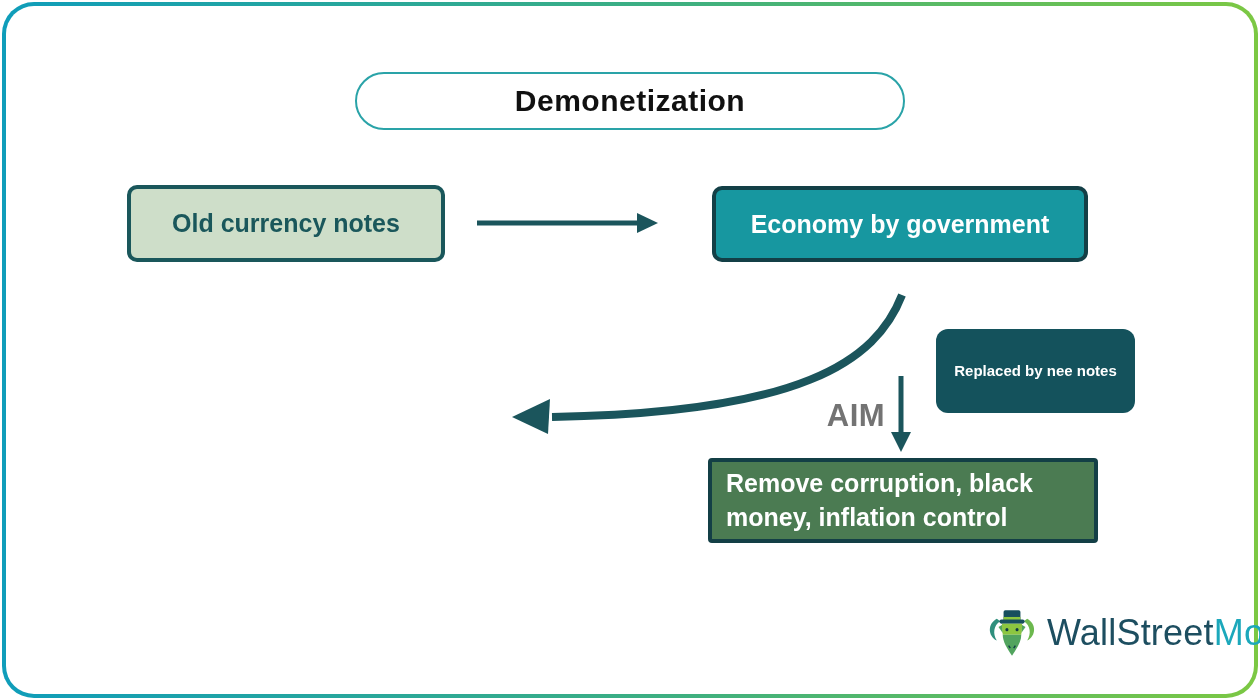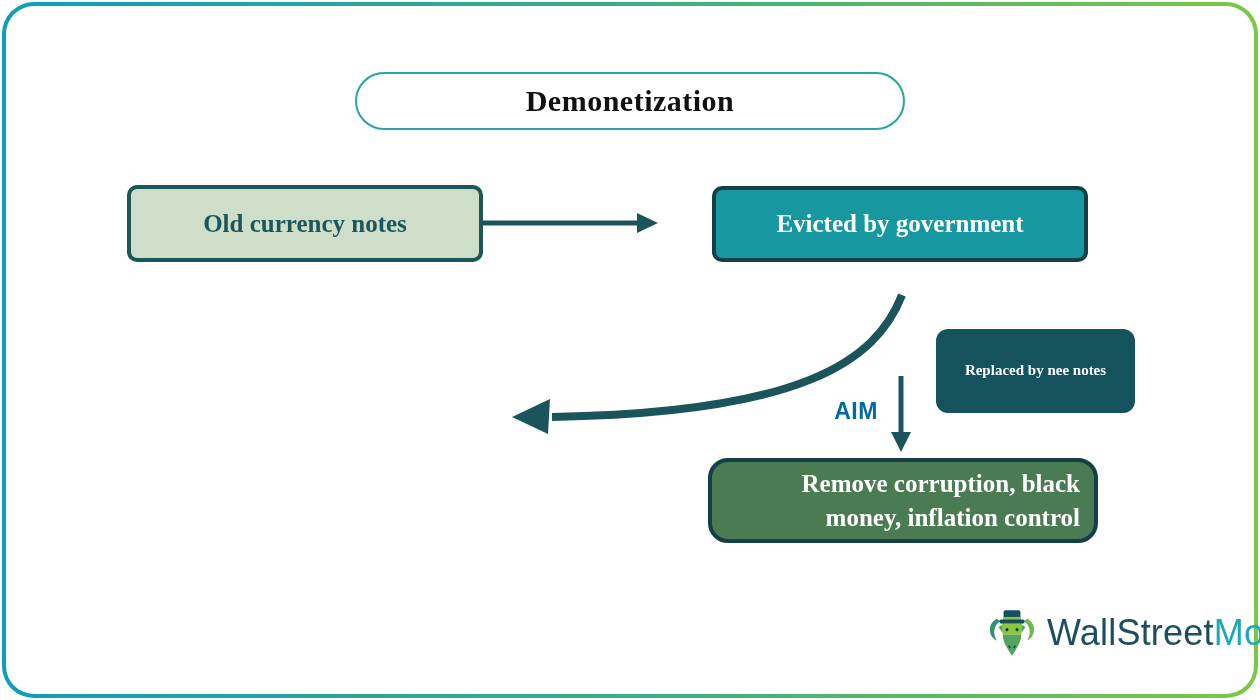--- a/index.html
+++ b/index.html
@@ -18,36 +18,35 @@
     background: linear-gradient(90deg, #0f9dba 0%, #3fb07f 55%, #7cc843 100%);
   }
   .frame-inner {
     position: absolute; left: 6px; top: 6px; right: 6px; bottom: 6px;
     border-radius: 28px;
     background: #ffffff;
   }
   .node {
     position: absolute;
     display: flex; align-items: center; justify-content: center;
-    text-align: right;
+    text-align: left;
     font-weight: bold;
     box-sizing: border-box;
-    font-family: Liberation Serif, serif;
   }
   .title-pill {
     left: 355px; top: 72px; width: 550px; height: 58px;
     border: 2.5px solid #2aa3a8;
     border-radius: 29px;
     background: #ffffff;
     color: #111111;
     font-size: 30px;
     letter-spacing: 0.5px;
   }
   .box-old {
-    left: 127px; top: 185px; width: 356px; height: 77px;
+    left: 127px; top: 185px; width: 318px; height: 77px;
     background: #cedec9;
     border: 4px solid #1a575b;
     border-radius: 10px;
     color: #1a575b;
     font-size: 25px;
   }
   .box-evicted {
     left: 712px; top: 186px; width: 376px; height: 76px;
     background: #1797a0;
     border: 4px solid #133f46;
@@ -60,31 +59,31 @@
     background: #14525c;
     border-radius: 12px;
     color: #ffffff;
     font-size: 15px;
     line-height: 1.45;
     padding: 0 18px;
   }
   .aim-label {
     position: absolute;
     left: 826px; top: 398px; width: 60px;
-    color: #0369a1;
+    color: #737373;
     font-weight: bold;
-    font-size: 23px;
+    font-size: 31px;
     text-align: center;
     letter-spacing: 0.5px;
   }
   .box-goal {
     left: 708px; top: 458px; width: 390px; height: 85px;
     background: #4b7b52;
     border: 4px solid #133f46;
-    border-radius: 20px;
+    border-radius: 4px;
     color: #ffffff;
     font-size: 25px;
     line-height: 1.35;
     padding: 0 14px;
   }
   .ellipse-economy {
     left: 230px; top: 352px; width: 247px; height: 124px;
     background: #8bbd4f;
     border: 5px solid #1a5257;
     border-radius: 50%;
@@ -123,21 +122,21 @@
     <g>
       <line x1="901" y1="376" x2="901" y2="437" stroke="#1b555c" stroke-width="5"></line>
       <polygon points="901,452 891,432 911,432" fill="#1b555c"></polygon>
     </g>
   </svg>
 
   <div class="node title-pill">Demonetization</div>
 
   <div class="node box-old">Old currency notes</div>
 
-  <div class="node box-evicted">Evicted by government</div>
+  <div class="node box-evicted">Economy by government</div>
 
   <div class="node box-replaced">Replaced by nee notes</div>
 
   <div class="aim-label">AIM</div>
 
   <div class="node box-goal">Remove corruption, black money, inflation control</div>
 
 
   <div class="logo">
     <svg width="54" height="58" viewBox="0 0 64 64">

